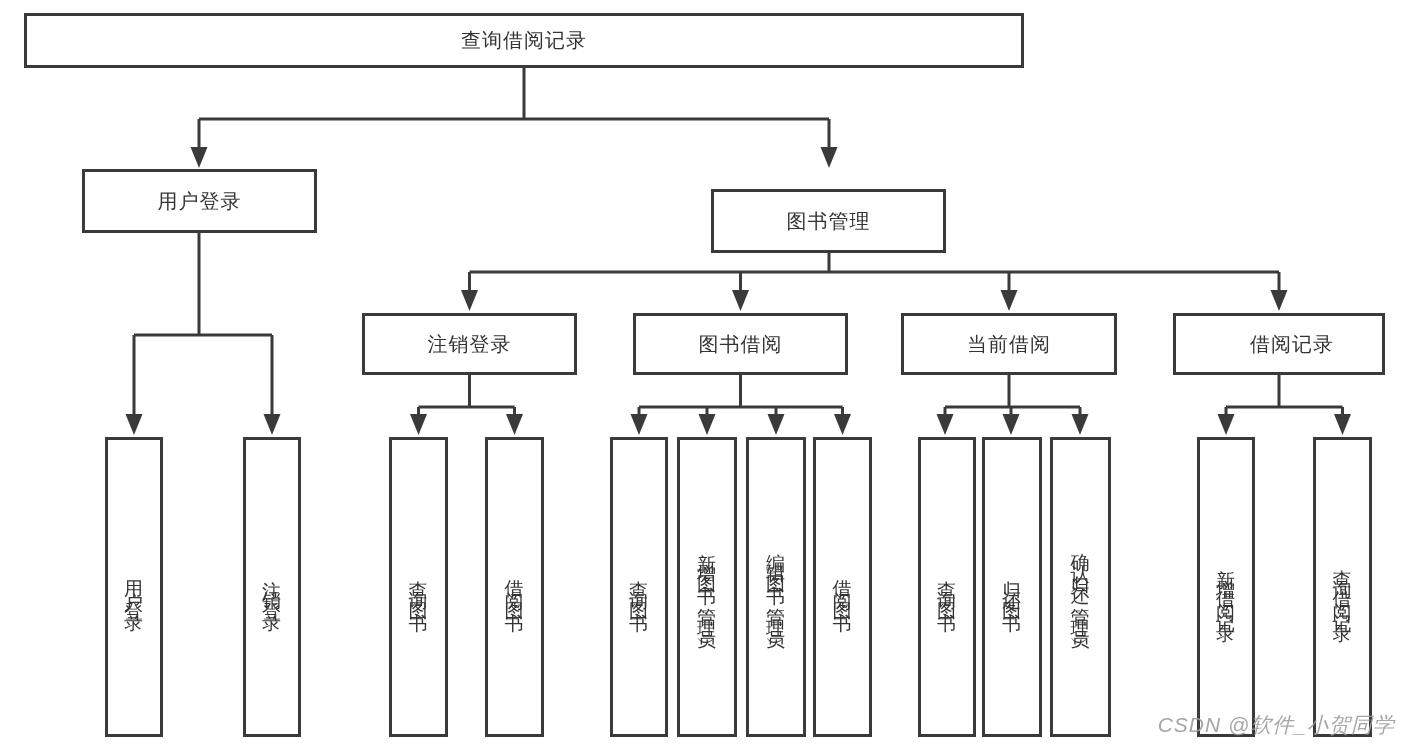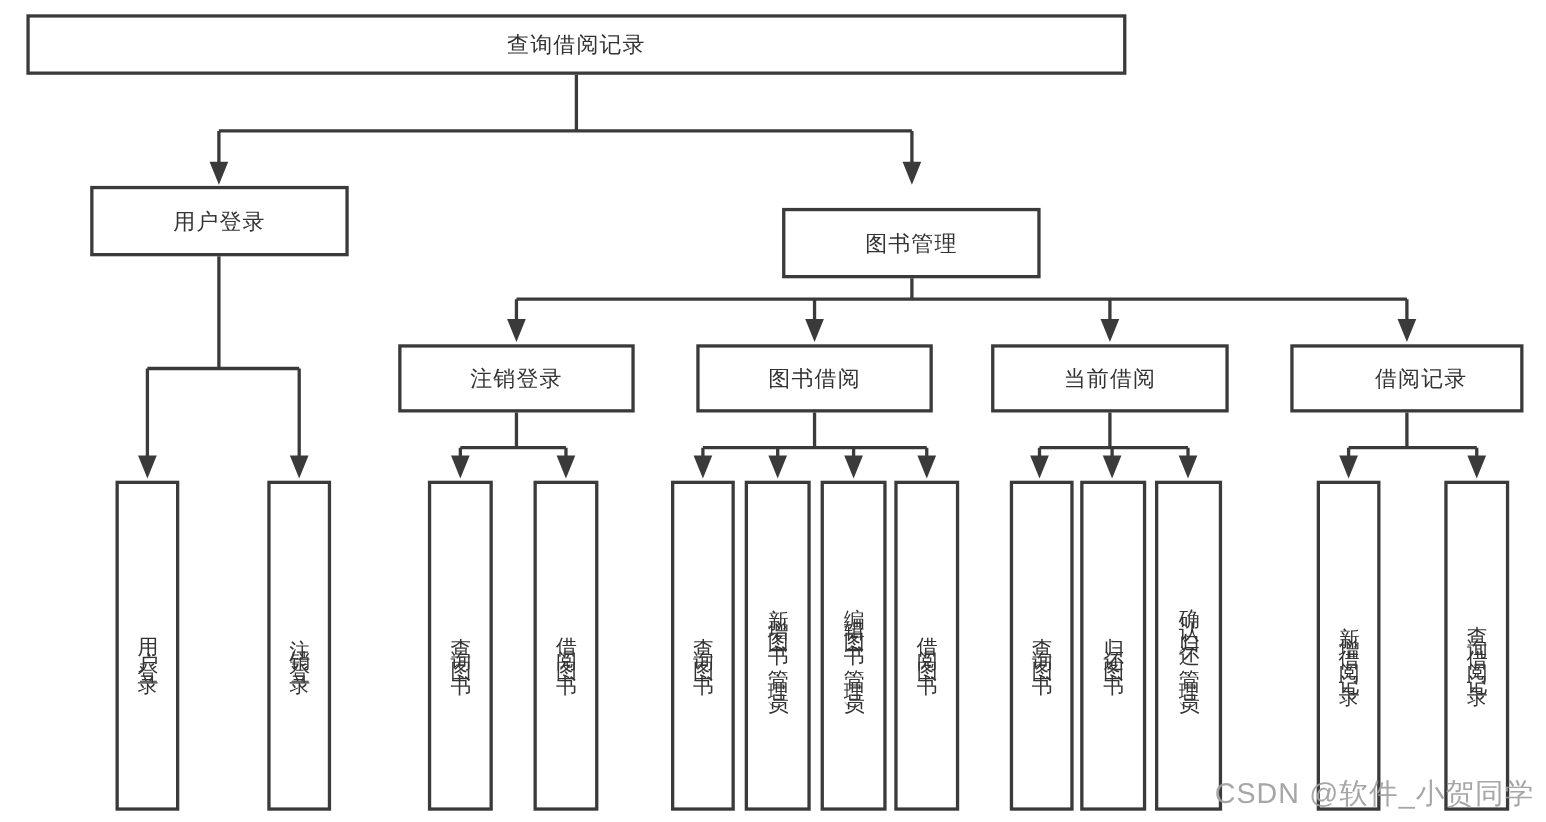--- a/index.html
+++ b/index.html
@@ -33,25 +33,26 @@
   .leaf .vtext {
     writing-mode: vertical-rl;
     text-orientation: mixed;
     letter-spacing: 11px;
     line-height: 1;
   }
   #watermark {
     position: absolute;
     right: 10px;
     bottom: 8px;
-    font-size: 26px;
+    font-size: 21px;
     color: rgba(158, 158, 158, 0.92);
     letter-spacing: 1px;
     z-index: 10;
     white-space: nowrap;
+    font-style: italic;
   }
 </style>
 </head>
 <body>
 
 <div id="canvas">
 
   <svg id="connectors" viewBox="0 0 1405 747" xmlns="http://www.w3.org/2000/svg">
     <g stroke="#3a3a3a" stroke-width="3" fill="none">
 

